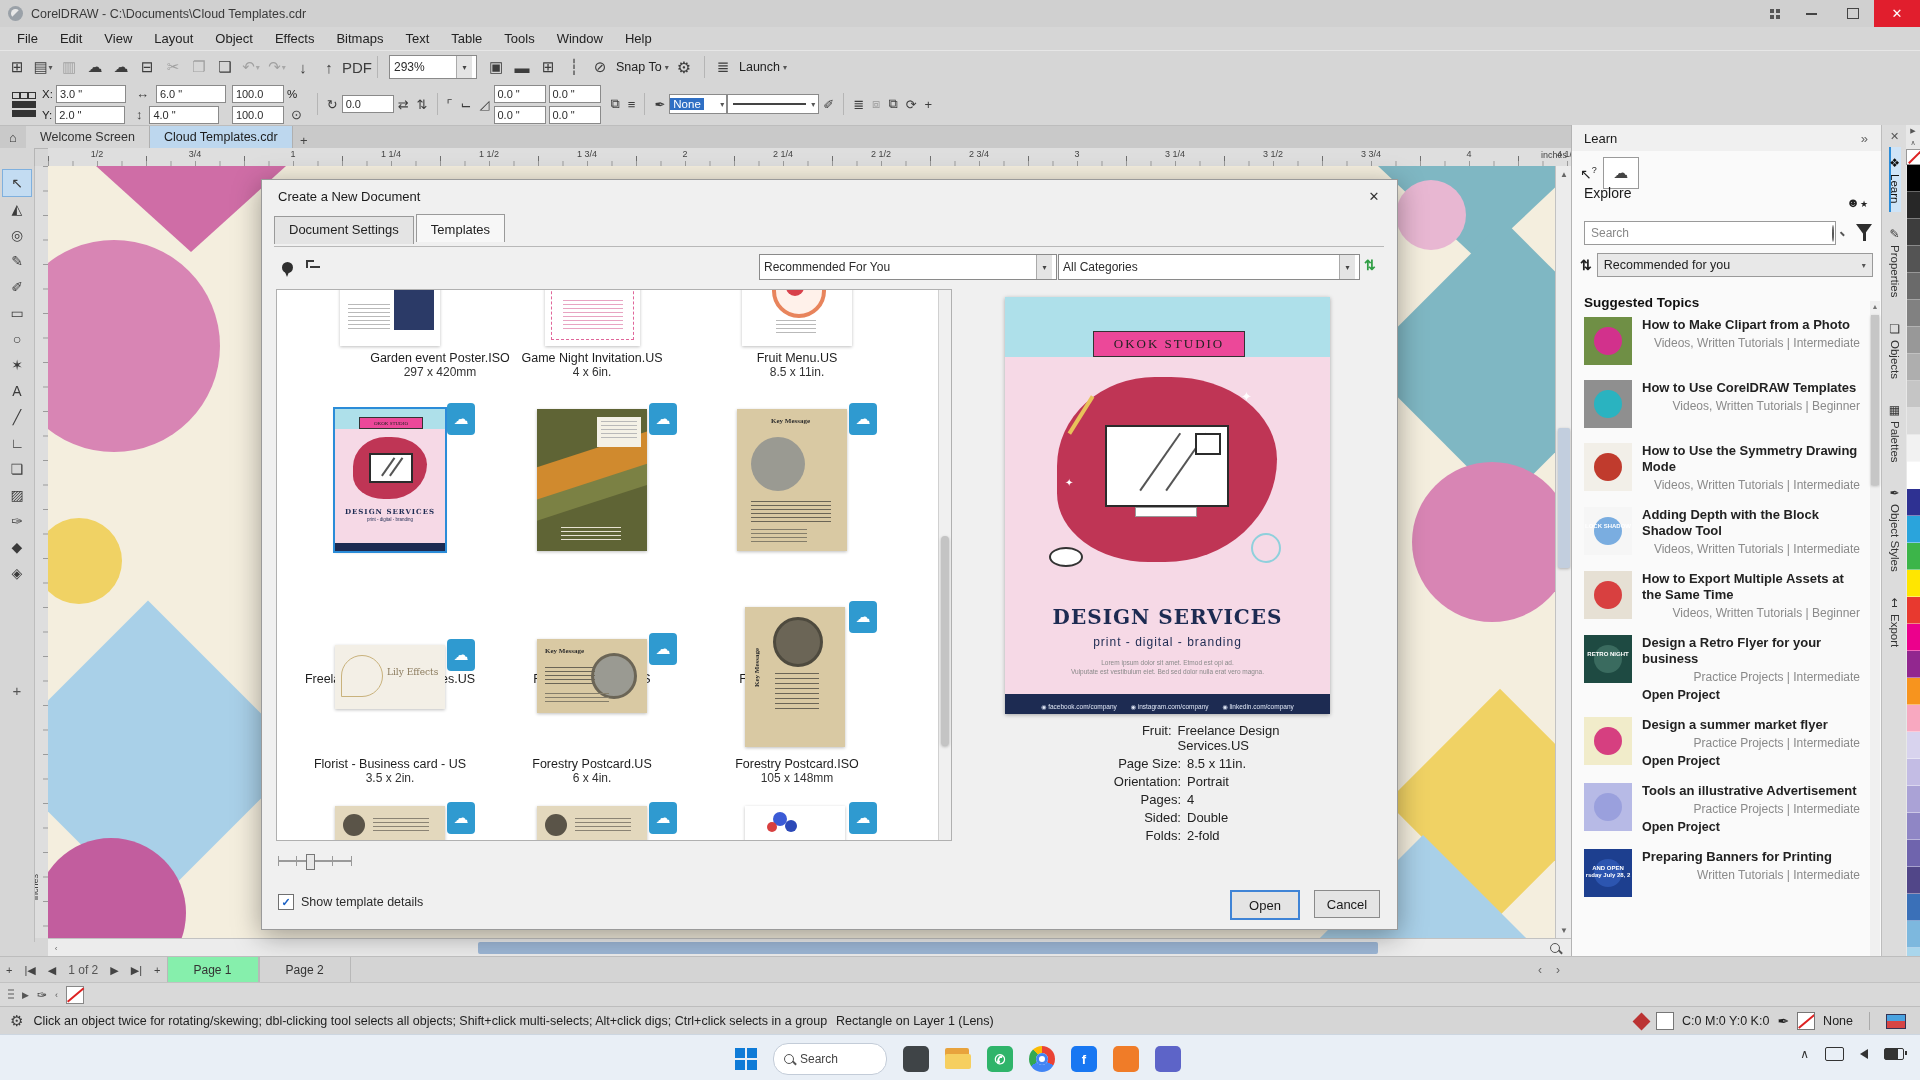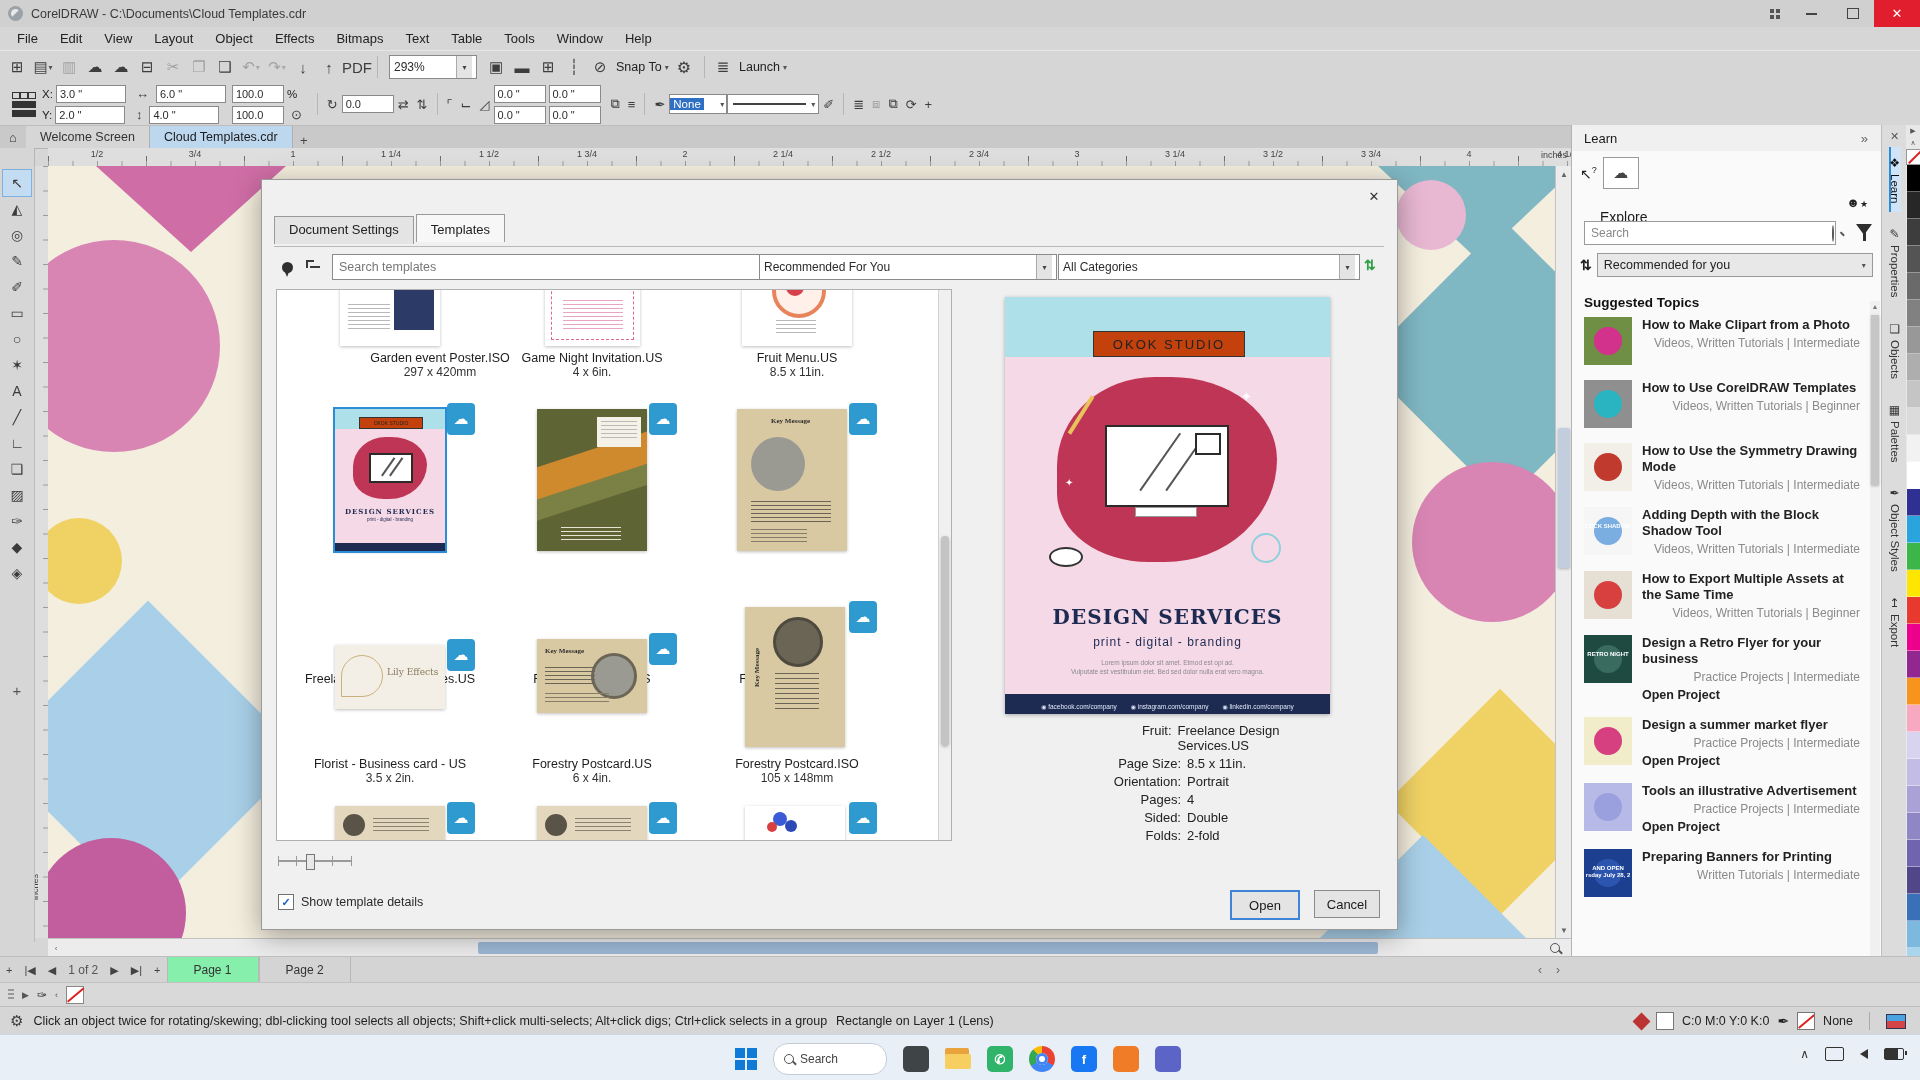--- a/index.html
+++ b/index.html
@@ -112,21 +112,21 @@
   .thumb{position:absolute;background:#fff;box-shadow:0 1px 3px rgba(0,0,0,.25);overflow:hidden;}
   .thumb.sel{outline:2px solid #2b8cd8;}
   .badge{position:absolute;width:28px;height:32px;background:#2f9ad0;border-radius:4px;display:flex;align-items:center;justify-content:center;color:#fff;font-size:15px;}
   .tname{position:absolute;width:200px;text-align:center;font-size:12.5px;color:#1d1d1d;}
   .tsize{position:absolute;width:200px;text-align:center;font-size:12px;color:#333;}
   .microlines{position:absolute;background:repeating-linear-gradient(180deg,#b9b9b9 0 1px,transparent 1px 4px);}
   .kmsg{position:absolute;font-family:"Liberation Serif",serif;font-size:7px;color:#2c2c2c;font-weight:bold;}
   
   .fl-band{position:absolute;left:0;top:0;width:100%;background:#aee0ea;}
   .fl-foot{position:absolute;left:0;bottom:0;width:100%;background:#1d2b52;}
-  .fl-chip{position:absolute;background:#c2410c;border:1px solid #333;display:flex;align-items:center;justify-content:center;font-family:Liberation Sans, sans-serif;color:#222;}
+  .fl-chip{position:absolute;background:#ec4899;border:1px solid #333;display:flex;align-items:center;justify-content:center;font-family:Liberation Serif, serif;color:#222;}
   .fl-blob{position:absolute;background:#bf3555;border-radius:48% 52% 55% 45%/52% 48% 60% 40%;}
   .fl-mon{position:absolute;background:#fff;border:2px solid #2b2b2b;}
   .fl-mon i{position:absolute;background:#555;height:1.5px;transform:rotate(-55deg);}
   .fl-head{position:absolute;width:100%;text-align:center;font-family:"DejaVu Serif",serif;font-weight:bold;color:#1d2b52;letter-spacing:1px;}
   .fl-tag{position:absolute;width:100%;text-align:center;color:#1d2b52;}
   .fl-micro{position:absolute;width:100%;text-align:center;color:#8a8a8a;}
   .preview{position:absolute;left:743px;top:117px;width:325px;height:417px;background:#f6d9e6;box-shadow:0 1px 4px rgba(0,0,0,.3);}
   .pv-foot-items{position:absolute;bottom:4px;width:100%;display:flex;justify-content:center;gap:14px;color:#dfe6f5;font-size:6.5px;}
   .pv-foot-items span::before{content:"◉ ";font-size:6px;}
   .details{position:absolute;left:743px;top:543px;width:340px;}
@@ -144,21 +144,21 @@
   .dbtn.cancel{left:1052px;width:64px;}
   
   .learn{position:absolute;left:1571px;top:125px;width:310px;height:881px;background:#fafafa;border-left:1px solid #b3b3b3;}
   .lhead{position:absolute;left:0;top:0;width:100%;height:26px;display:flex;align-items:center;background:#f0f0f0;}
   .lhead .t{margin-left:12px;font-size:13px;color:#1a1a1a;}
   .lhead .chev{margin-left:auto;margin-right:14px;color:#666;font-size:13px;}
   .ltools{position:absolute;left:8px;top:32px;display:flex;gap:6px;align-items:center;}
   .lcur{font-size:14px;color:#222;}
   .lcur sup{font-size:9px;}
   .lcloudbtn{width:34px;height:30px;border:1px solid #9a9a9a;display:flex;align-items:center;justify-content:center;font-size:15px;color:#444;background:#fff;}
-  .lexplore{position:absolute;left:12px;top:84px;font-size:14px;color:#1a1a1a;margin-left:16px;}
+  .lexplore{position:absolute;left:12px;top:60px;font-size:14px;color:#1a1a1a;}
   .lperson{position:absolute;right:14px;top:70px;font-size:13px;color:#222;}
   .lsearch{position:absolute;left:12px;top:96px;width:238px;height:22px;background:#fff;border:1px solid #9a9a9a;display:flex;align-items:center;padding:0 6px;font-size:12px;color:#888;}
   .lmag{position:absolute;left:260px;top:101px;}
   .lfunnel{position:absolute;left:284px;top:99px;width:0;height:0;border-left:8px solid transparent;border-right:8px solid transparent;border-top:11px solid #2e2e2e;}
   .lfunnel::after{content:"";position:absolute;left:-1.5px;top:-4px;width:3px;height:10px;background:#2e2e2e;}
   .lsortrow{position:absolute;left:8px;top:128px;display:flex;align-items:center;gap:5px;}
   .lsortico{font-size:14px;color:#222;font-weight:bold;}
   .lsortdd{width:262px;height:22px;background:#e8e8e8;border:1px solid #9a9a9a;display:flex;align-items:center;padding:0 6px;font-size:12.5px;color:#222;}
   .lsortdd .dd{margin-left:auto;font-size:8px;color:#555;}
   .ltopicstitle{position:absolute;left:12px;top:170px;font-size:13.5px;font-weight:bold;color:#111;}
@@ -570,37 +570,39 @@
   <div class="hscrollrow">
     <span class="ar">‹</span>
     <div class="hthumb"></div>
     <span class="ar" style="position:absolute;right:0;">›</span>
   </div>
   <div class="zoombtn">
       <span class="mag"></span>
     </div>
 
   <div class="dialog">
+    <div class="dlg-title">
+      <span class="t">Create a New Document</span>
+    </div>
     <div class="dlg-close">✕</div>
     <div class="dlg-tabs">
       <span class="dlgtab">Document Settings</span>
       <span class="dlgtab active">Templates</span>
     </div>
     <div class="dlg-tabline"></div>
 
     <div class="srchrow">
       <span class="pinbtn">
           <span class="pin"></span>
         </span>
       <span class="treebtn">
           <i style="left:2px;top:4px;width:8px;height:2px;"></i>
           <i style="left:6px;top:10px;width:10px;height:2px;"></i>
           <i style="left:2px;top:4px;width:2px;height:8px;"></i>
         </span>
-      <span class="srchinput">Search templates</span>
       <span class="combo bigdd dd1">
           <span>Recommended For You</span>
           <span class="dd">▾</span>
         </span>
       <span class="combo bigdd dd2">
           <span>All Categories</span>
           <span class="dd">▾</span>
         </span>
       <span class="greensort">⇅</span>
     </div>

